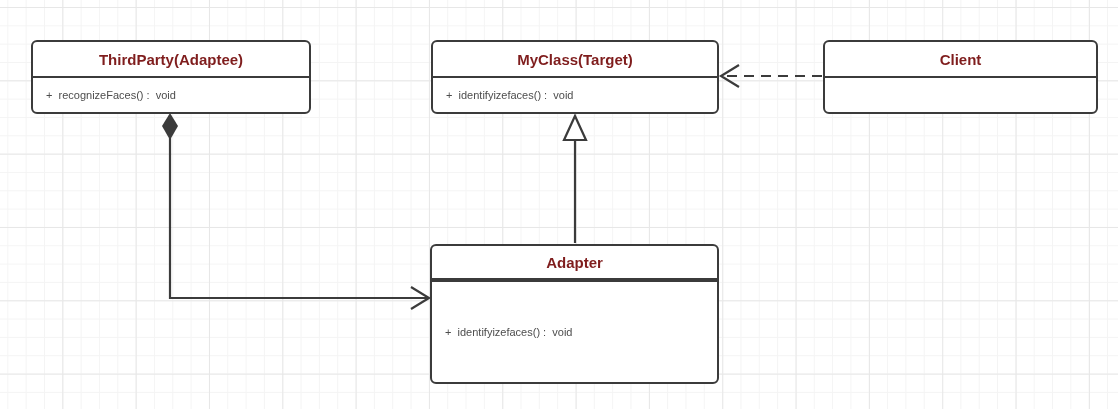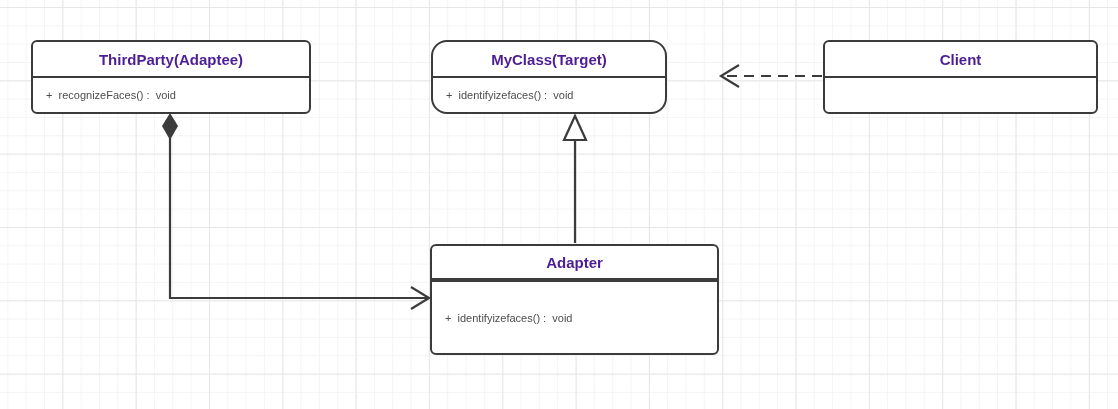--- a/index.html
+++ b/index.html
@@ -30,21 +30,21 @@
     display: flex;
     flex-direction: column;
     z-index: 2;
   }
   .uml-title {
     display: flex;
     align-items: center;
     justify-content: center;
     font-weight: 700;
     font-size: 15px;
-    color: #4c1d95;
+    color: #7f1d1d;
     border-bottom: 2px solid #3b3b3b;
     flex: 0 0 auto;
   }
   .uml-row {
     display: flex;
     align-items: center;
     padding-left: 13px;
     font-size: 11px;
     color: #4d4d4d;
     white-space: pre;
@@ -85,28 +85,28 @@
       <path d="M822 76 L727 76" stroke-dasharray="10 7"></path>
       <path d="M739 65 L721 76 L739 87"></path>
     </g>
   </svg>
 
   <div class="uml-class" style="left:31px; top:40px; width:280px; height:74px;">
     <div class="uml-title" style="height:34px;">ThirdParty(Adaptee)</div>
     <div class="uml-row">+  recognizeFaces() :  void</div>
   </div>
 
-  <div class="uml-class" style="left:431px; top:40px; width:236px; height:74px;border-radius:16px;">
+  <div class="uml-class" style="left:431px; top:40px; width:288px; height:74px;">
     <div class="uml-title" style="height:34px;">MyClass(Target)</div>
     <div class="uml-row">+  identifyizefaces() :  void</div>
   </div>
 
   <div class="uml-class" style="left:823px; top:40px; width:275px; height:74px;">
     <div class="uml-title" style="height:34px;">Client</div>
     <div class="uml-empty"></div>
   </div>
 
-  <div class="uml-class" style="left:430px; top:244px; width:289px; height:111px;justify-content:flex-end;">
+  <div class="uml-class" style="left:430px; top:244px; width:289px; height:140px;justify-content:flex-end;">
     <div class="uml-title" style="height:32px;">Adapter</div>
     <div class="uml-row bordered">+  identifyizefaces() :  void</div>
   </div>
 
 </div>
 
 </body></html>

